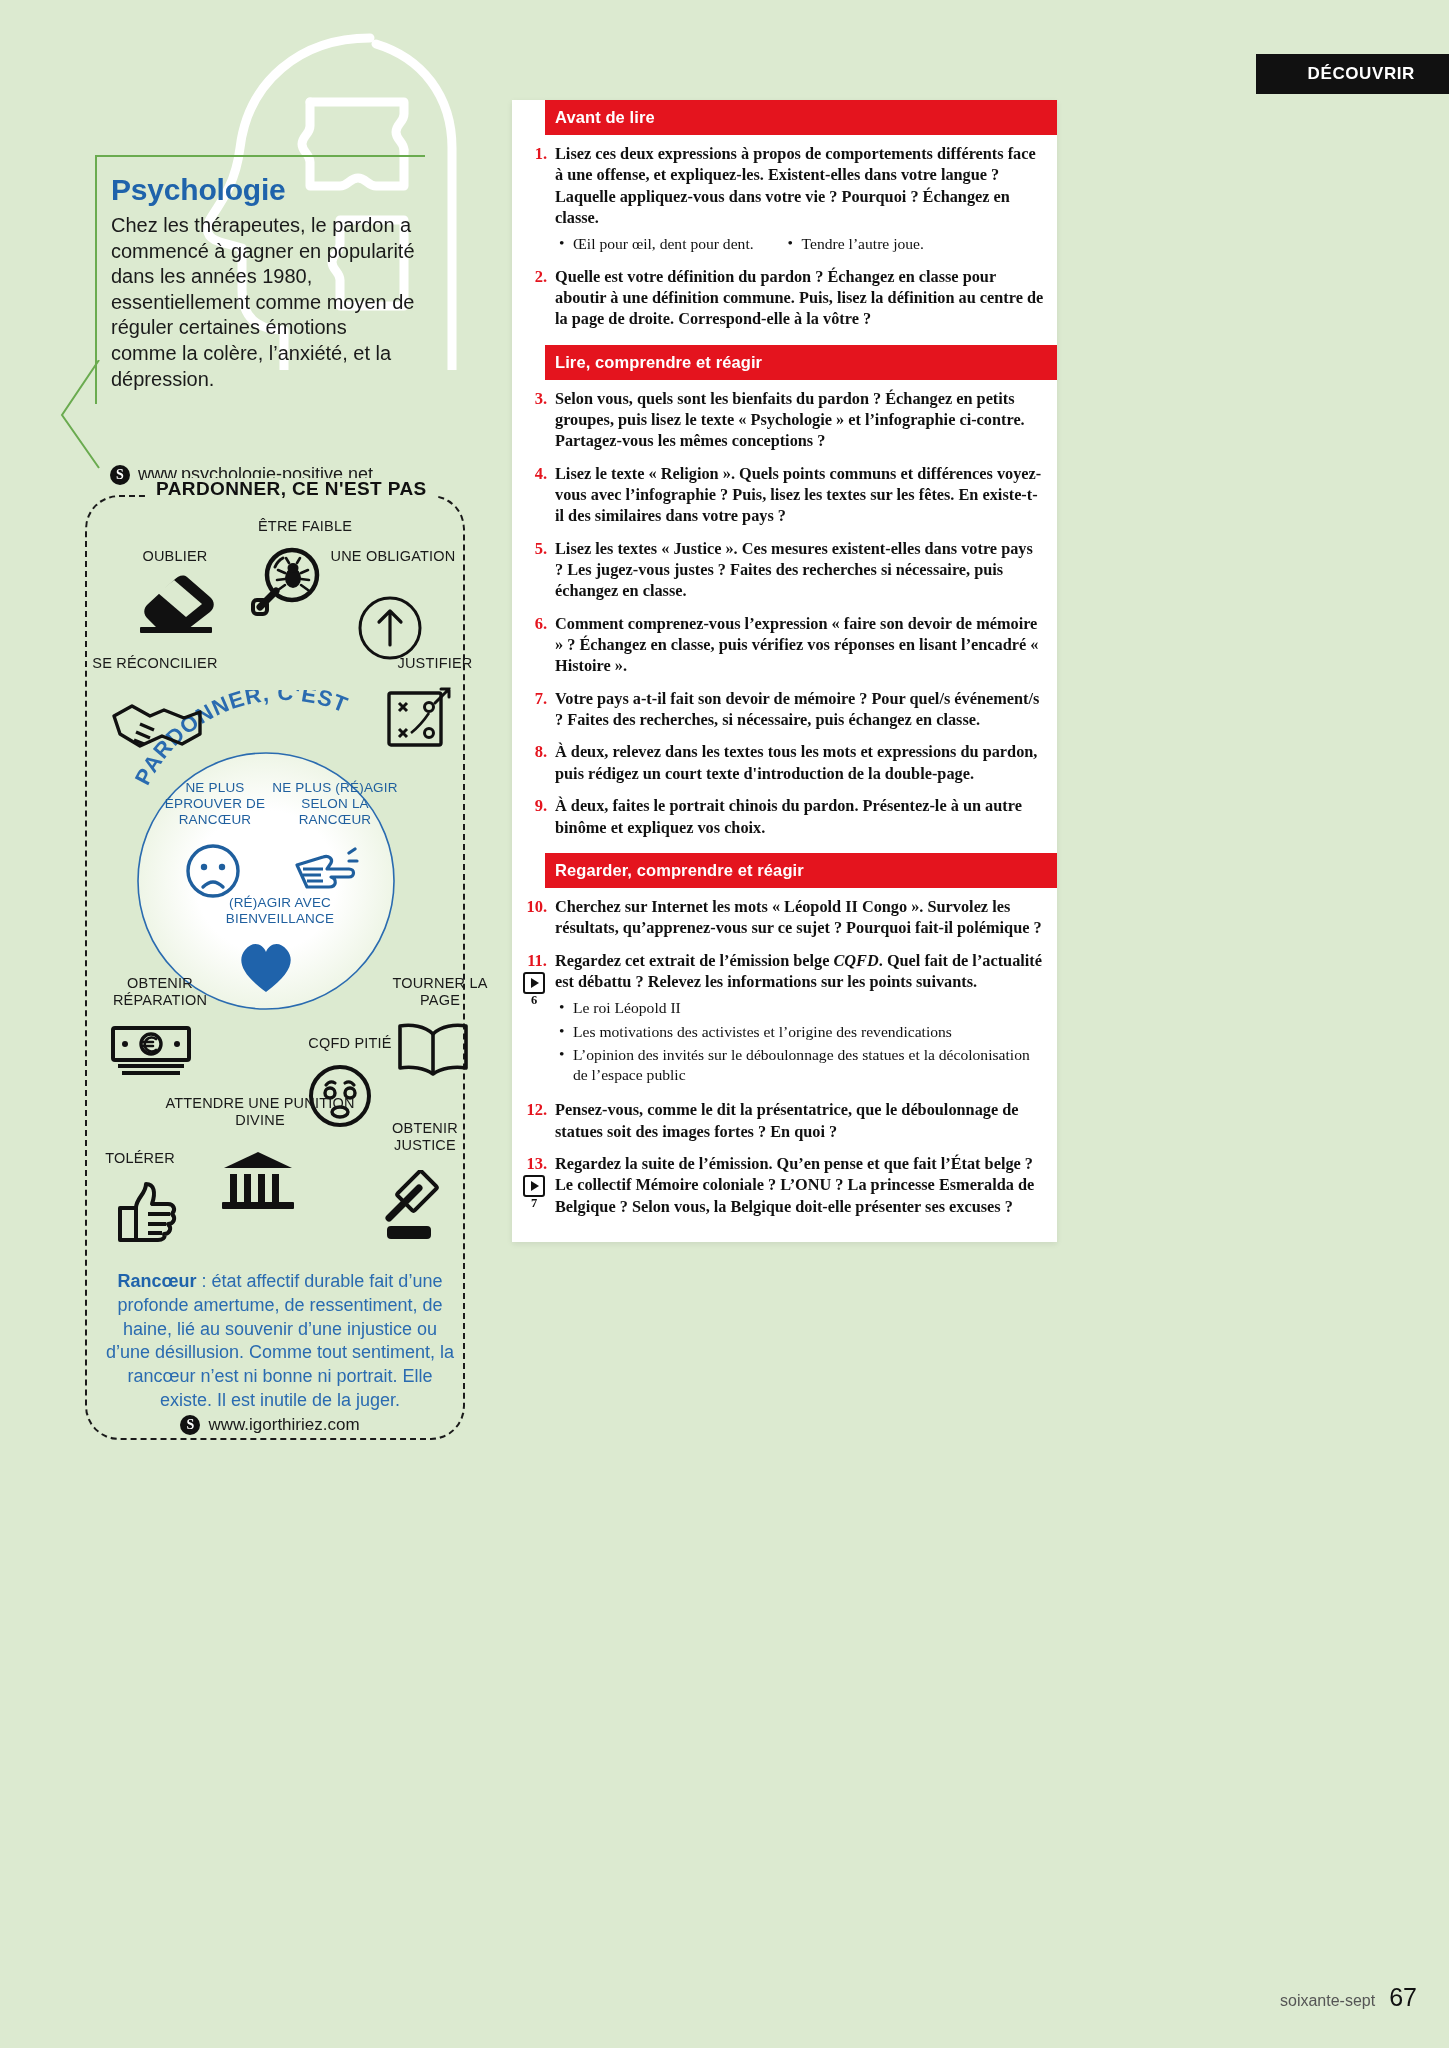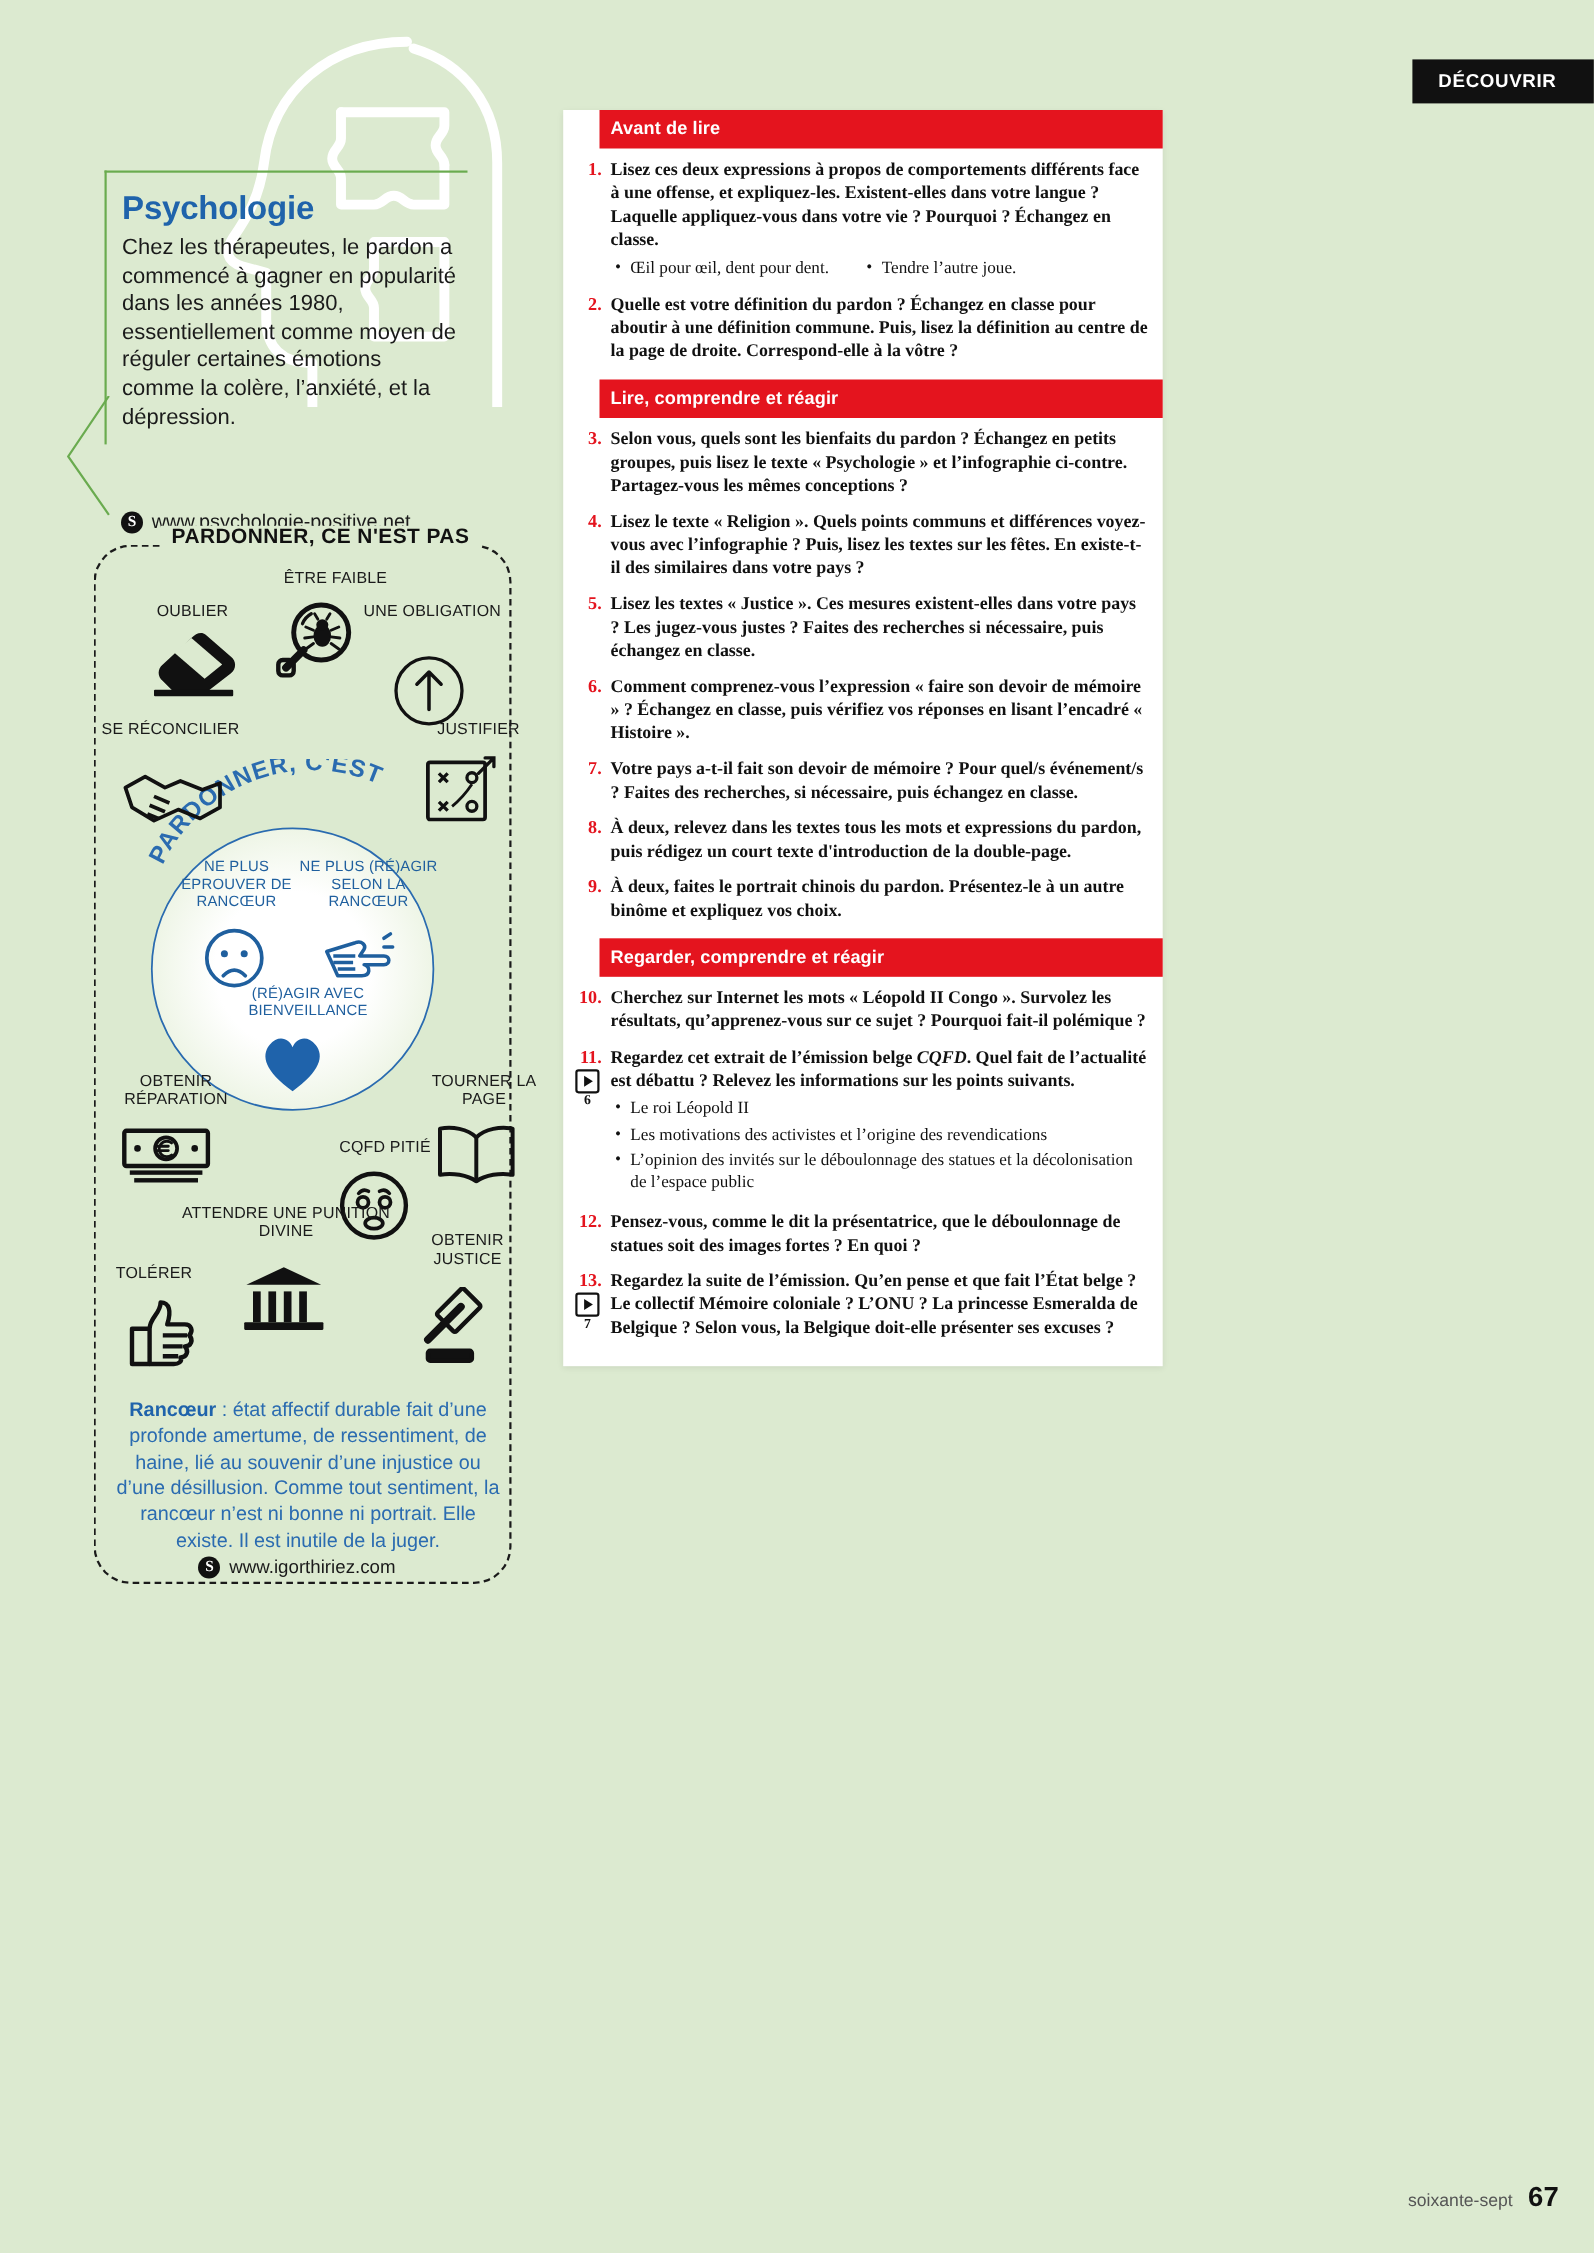--- a/index.html
+++ b/index.html
@@ -9,21 +9,21 @@
     font-family:"Liberation Sans", sans-serif;
     position:relative;
     overflow:hidden;
   }
 
   
   .header-tag{
     position:absolute; top:54px; right:0;
     background:#111; color:#fff;
     font-weight:bold; font-size:17px; letter-spacing:.6px;
-    padding:10px 34px 10px 24px;
+    padding:10px 34px 10px 52px;
   }
 
   
   .left-col{ position:absolute; left:0; top:0; width:505px; height:2048px; }
 
   .head-outline{
     position:absolute; left:190px; top:30px; width:300px; height:340px;
     opacity:1;
   }
 
@@ -155,21 +155,21 @@
 
   .ex-with-vid{ align-items:flex-start; }
   .ex-num-stack{ display:flex; flex-direction:column; align-items:center; min-width:28px; flex:0 0 auto;}
 
   
   .footer{
     position:absolute; right:32px; bottom:36px;
     display:flex; align-items:baseline; gap:14px;
   }
   .footer-word{ font-size:16px; color:#555; }
-  .footer-num{ font-size:25px; font-weight:bold; color:#111; }
+  .footer-num{ font-size:25px; font-weight:normal; color:#111; }
 </style>
 </head>
 <body>
 
 <div class="header-tag">DÉCOUVRIR</div>
 
 <div class="left-col">
 
   <svg class="head-outline" viewBox="0 0 300 340" fill="none" stroke="#ffffff" stroke-width="9" stroke-linejoin="round" stroke-linecap="round">
     <path d="M180 8 C110 8 58 52 50 118 C46 150 34 168 22 186 C14 198 16 208 30 212 L52 218 L52 260 C52 286 66 300 94 300 L94 340"></path>

